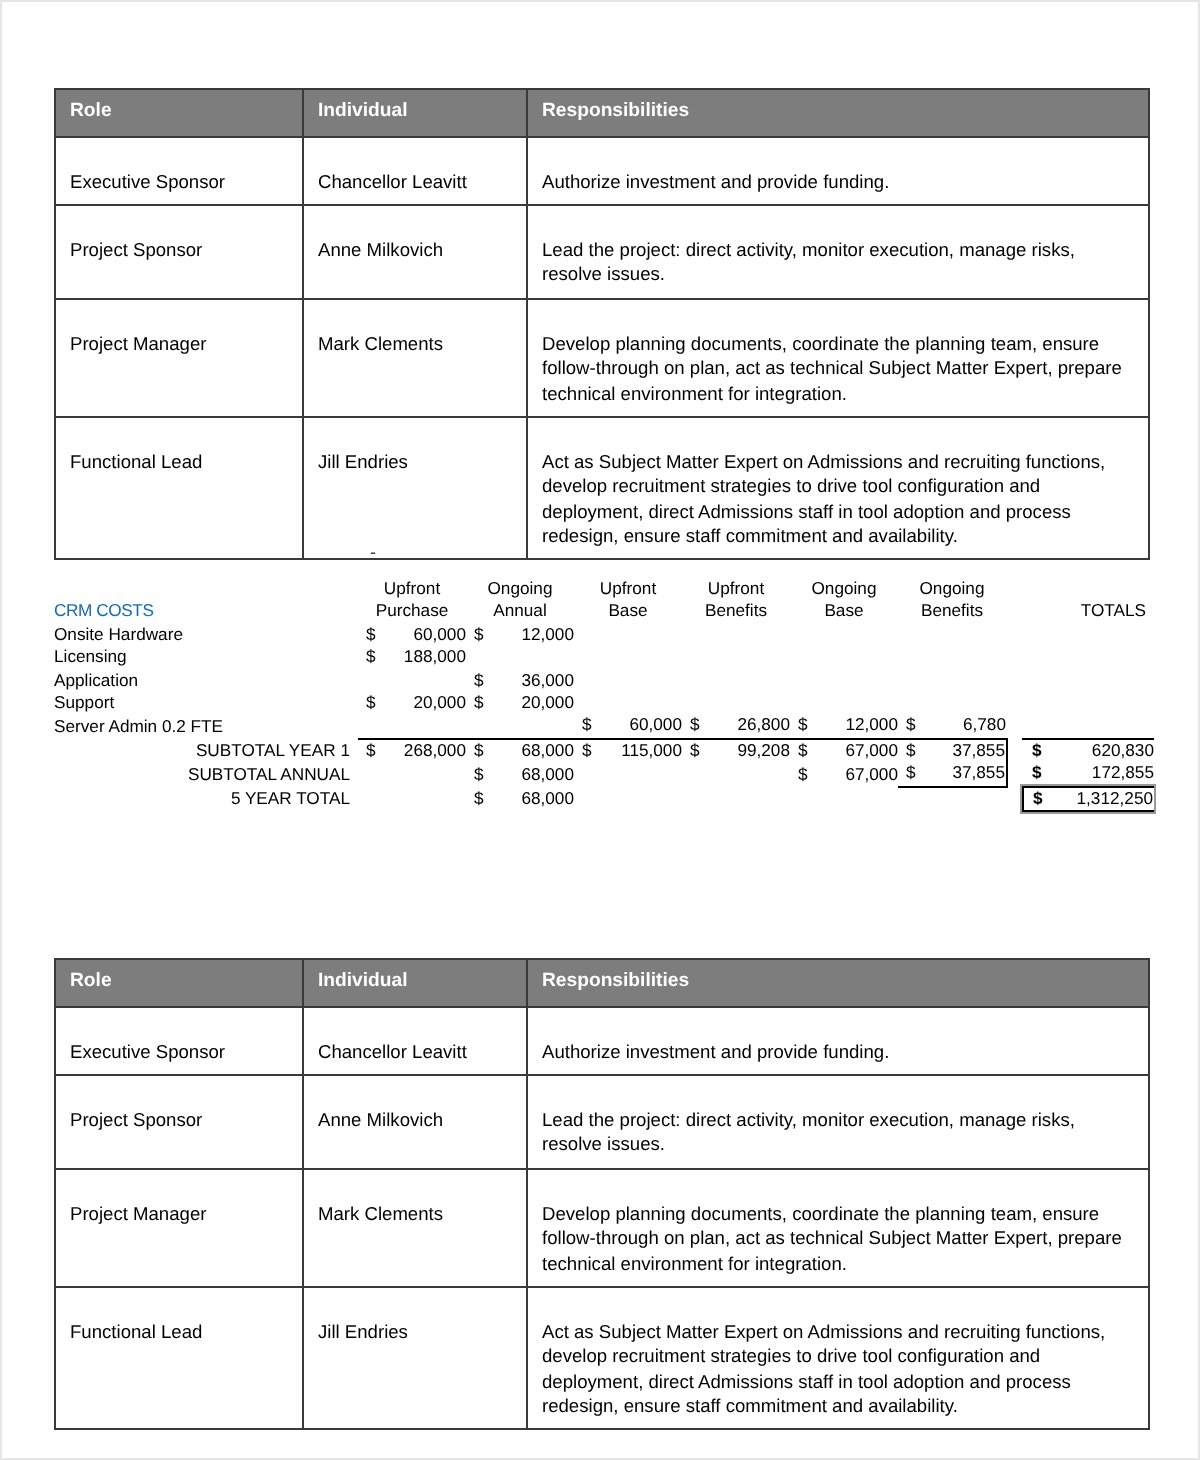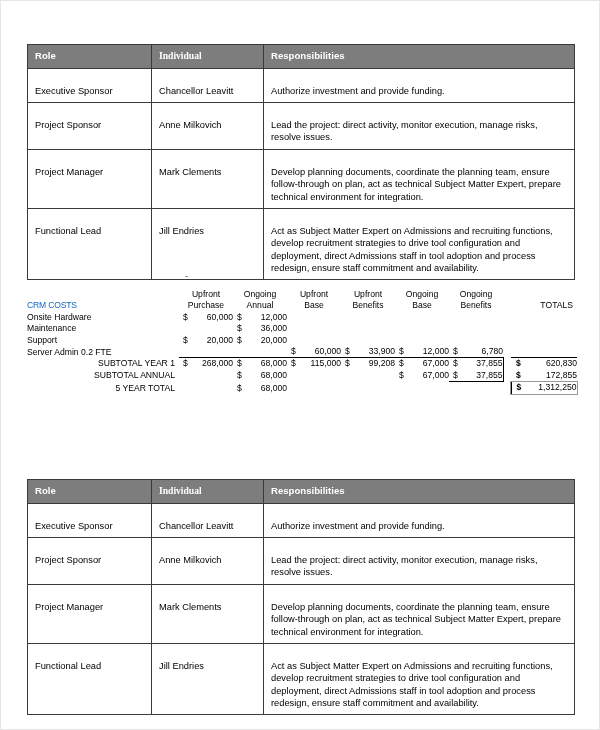--- a/index.html
+++ b/index.html
@@ -39,21 +39,21 @@
   .roles-table thead th {
     background: #7d7d7d;
     color: #ffffff;
     font-weight: bold;
     font-size: 9.6px;
     padding-top: 5px;
     padding-bottom: 5px;
     border-color: #3a3a3a;
   }
   .col-role   { width: 110px; }
-  .col-indiv  { width: 98px; font-family: Liberation Serif, serif; }
+  .col-indiv  { width: 98px; }
   .col-resp   { width: auto; }
 
   .r-h1 { height: 14px; }
   .r-h2 { height: 26px; }
   .r-h3 { height: 38px; margin-left: 36px; }
   .r-h4 { height: 52px; }
 
   #roles-table-1 { top: 43px; }
   #roles-table-2 { top: 478px; }
 
@@ -232,23 +232,34 @@
         <td class="money"><span class="sym">$</span><span>60,000</span></td>
         <td class="money"><span class="sym">$</span><span>12,000</span></td>
         <td class="money"></td>
         <td class="money"></td>
         <td class="money"></td>
         <td class="money"></td>
         <td></td>
         <td class="money"></td>
       </tr>
 
-
-      <tr>
-        <td class="rowlabel">Maintenance</td>
+      <tr>
+        <td class="rowlabel">Licensing</td>
+        <td class="money"><span class="sym">$</span><span>188,000</span></td>
+        <td class="money"></td>
+        <td class="money"></td>
+        <td class="money"></td>
+        <td class="money"></td>
+        <td class="money"></td>
+        <td></td>
+        <td class="money"></td>
+      </tr>
+
+      <tr>
+        <td class="rowlabel">Application</td>
         <td class="money"></td>
         <td class="money"><span class="sym">$</span><span>36,000</span></td>
         <td class="money"></td>
         <td class="money"></td>
         <td class="money"></td>
         <td class="money"></td>
         <td></td>
         <td class="money"></td>
       </tr>
 
@@ -262,21 +273,21 @@
         <td class="money"></td>
         <td></td>
         <td class="money"></td>
       </tr>
 
       <tr>
         <td class="rowlabel">Server Admin 0.2 FTE</td>
         <td class="money"></td>
         <td class="money"></td>
         <td class="money"><span class="sym">$</span><span>60,000</span></td>
-        <td class="money"><span class="sym">$</span><span>33,900</span></td>
+        <td class="money"><span class="sym">$</span><span>26,800</span></td>
         <td class="money"><span class="sym">$</span><span>12,000</span></td>
         <td class="money"><span class="sym">$</span><span>6,780</span></td>
         <td></td>
         <td class="money"></td>
       </tr>
 
 
       <tr class="subtotal1">
         <td class="rowlabel indent">SUBTOTAL YEAR 1</td>
         <td class="money ruled"><span class="sym">$</span><span>268,000</span></td>

